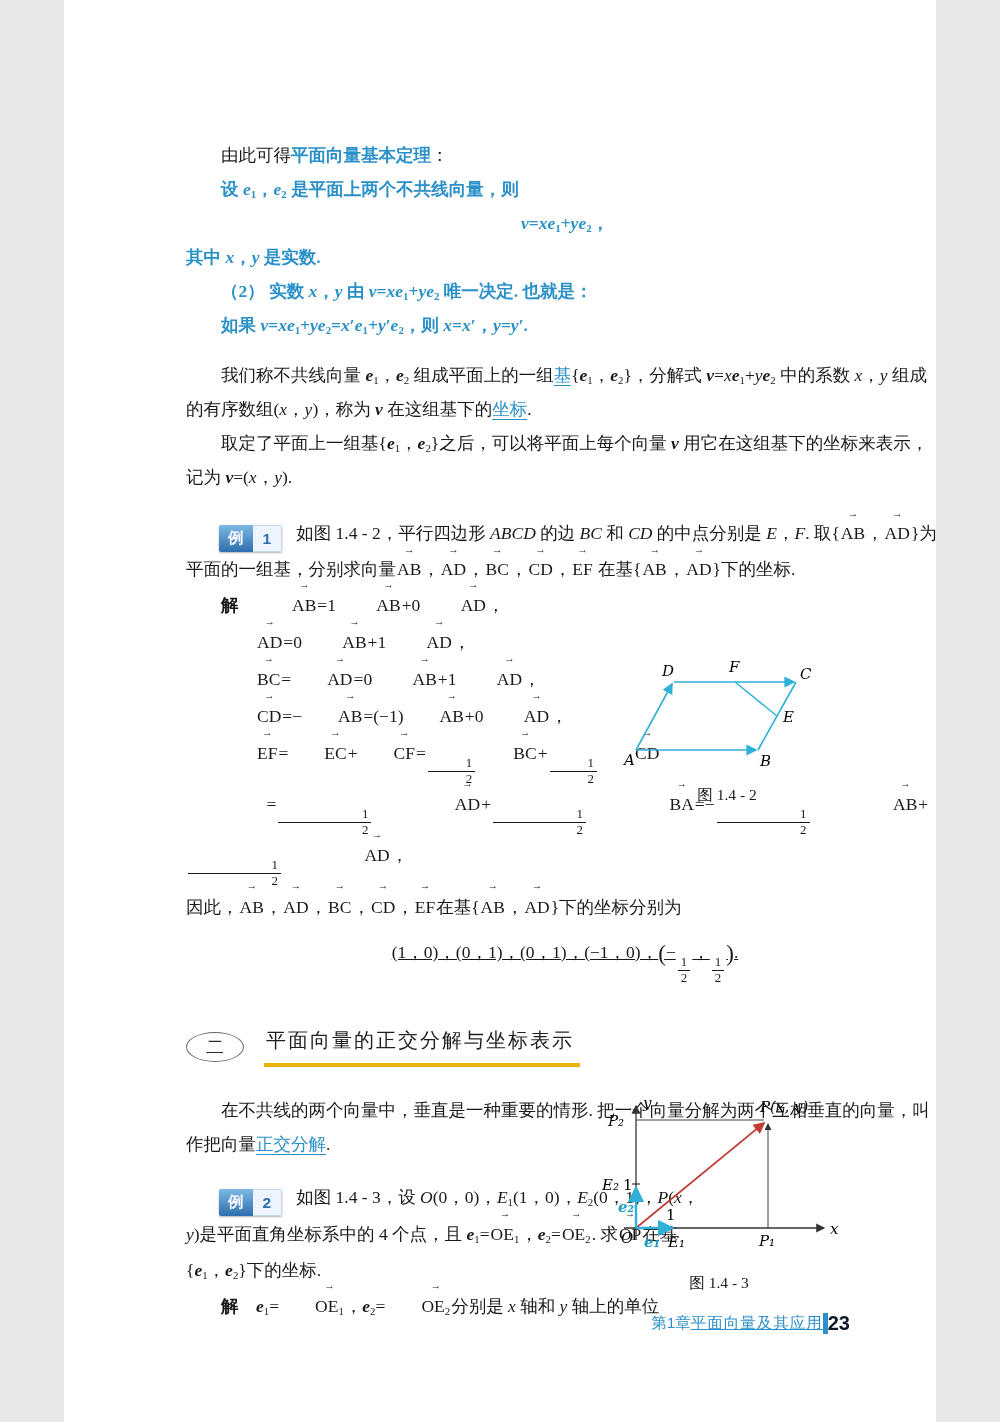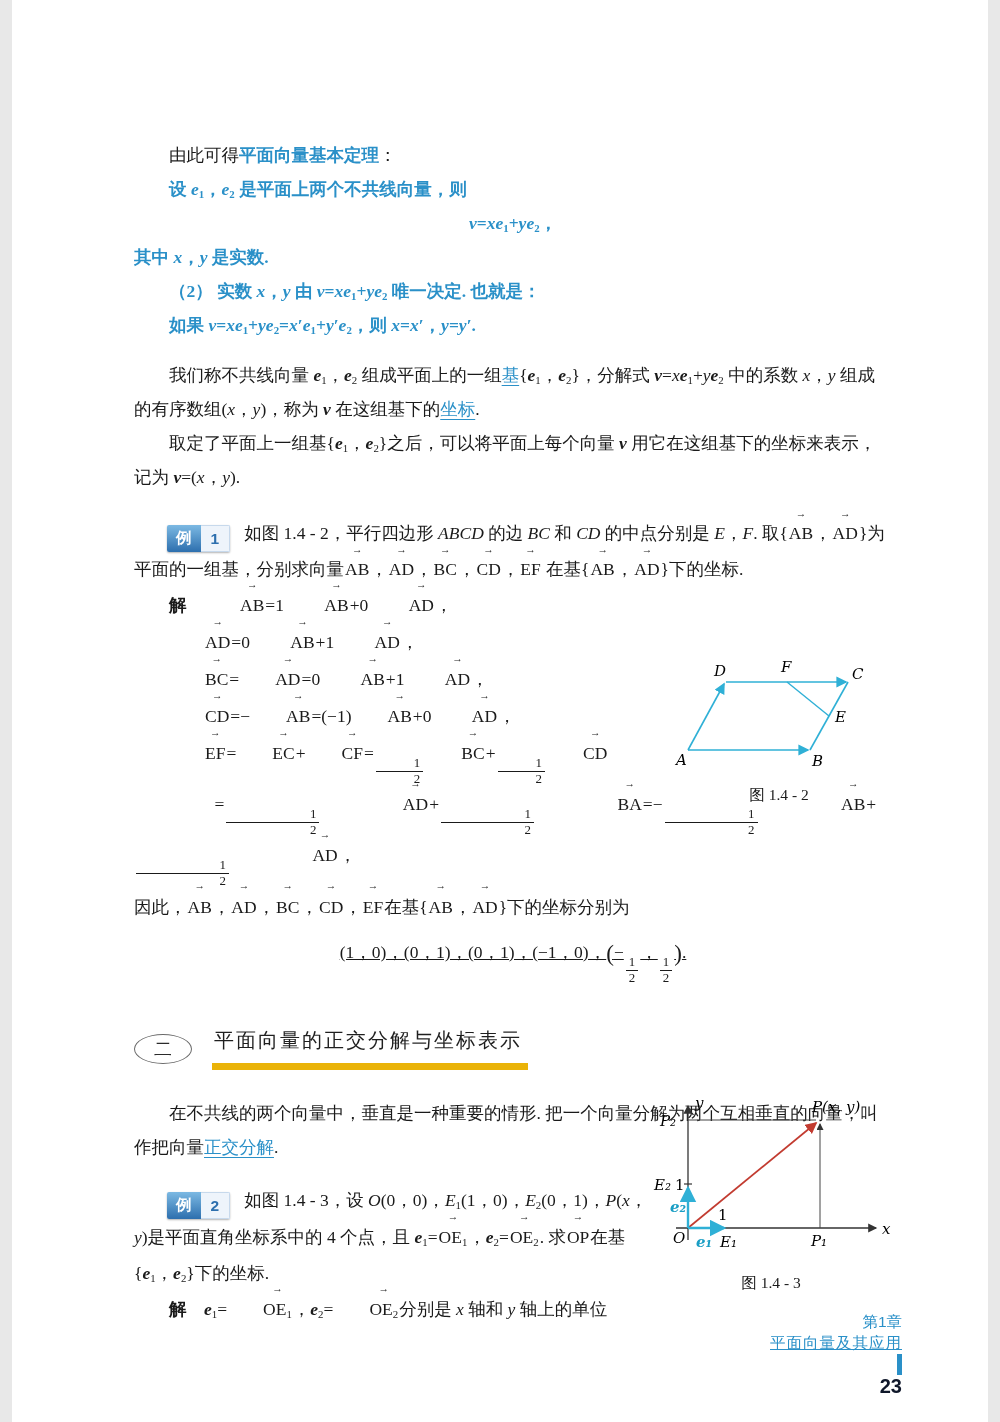--- a/index.html
+++ b/index.html
@@ -1,18 +1,18 @@
 <!DOCTYPE html>
 <html><head>
 <meta charset="utf-8">
 <style>
   * { box-sizing: border-box; }
   html,body { margin:0; padding:0; background:#e8e8e8; }
   .page {
-    position:relative; width:976px; height:1422px; margin:0 auto;
+    position:relative; width:872px; height:1422px; margin:0 auto;
     background:#ffffff; overflow:hidden;
     font-family:"Liberation Serif","DejaVu Serif",serif;
     color:#1a1a1a; font-size:17.5px;
   }
   .content { position:absolute; left:122px; top:138px; width:758px; }
   p { margin:0; line-height:34px; }
   .indent { text-indent:2em; }
   .indent-deep { text-indent:4.6em; }
   .center { text-align:center; }
 
@@ -54,38 +54,38 @@
   .sol p { line-height:37px; }
   .conclusion { line-height:38px; }
   .coords { line-height:44px; margin-top:4px;text-decoration:underline; }
 
   
   .sec-header { display:flex; align-items:center; gap:20px; margin-top:42px;
     font-family:"Liberation Sans","DejaVu Sans",sans-serif; }
   .sec-oval { width:58px; height:30px; border:1.5px solid #6a6a6a; border-radius:50%;
     display:flex; align-items:center; justify-content:center; font-size:18px; color:#2b2b2b; flex:0 0 auto; }
   .sec-title { font-size:20px; color:#1f1f1f; letter-spacing:2px;
-    padding:0 6px 9px 2px; border-bottom:7px solid #eab308; }
+    padding:0 6px 9px 2px; border-bottom:4px solid #eab308; }
 
   .para3 { margin-top:26px; }
   .example2 { margin-top:18px; width:516px; }
   .example2 p { line-height:36px; }
 
   
   .figure-box { position:absolute; text-align:center; }
   .fig-2 { right:102px; top:646px; width:214px; }
   .fig-3 { right:90px; top:1090px; width:254px; }
   .fig-caption { font-size:15.5px; color:#1a1a1a; margin-top:6px; line-height:20px; }
   svg text { font-family:"DejaVu Serif","Liberation Serif",serif; font-size:15px; }
   svg text.it { font-style:italic; }
   svg text.cyanlbl { fill:#1a9ec4; font-weight:bold; font-style:italic; }
 
   
-  .footer { position:absolute; right:86px; top:1312px; display:flex; align-items:flex-end; 
-    font-family:"Liberation Sans","DejaVu Sans",sans-serif;flex-direction:column; }
+  .footer { position:absolute; right:86px; top:1312px; display:flex; align-items:center; 
+    font-family:"Liberation Sans","DejaVu Sans",sans-serif; }
   .footer .chap { color:#2a90c8; font-size:15.5px; }
   .footer .btitle { color:#2a90c8; font-size:15.5px; letter-spacing:1px;text-decoration:underline; }
   .footer .bar { width:5px; height:21px; background:#2a90c8; }
   .footer .pnum { color:#0f172a; font-size:20px; font-weight:bold; }
 </style>
 </head>
 <body>
 
 <div class="page">
   <div class="content">

